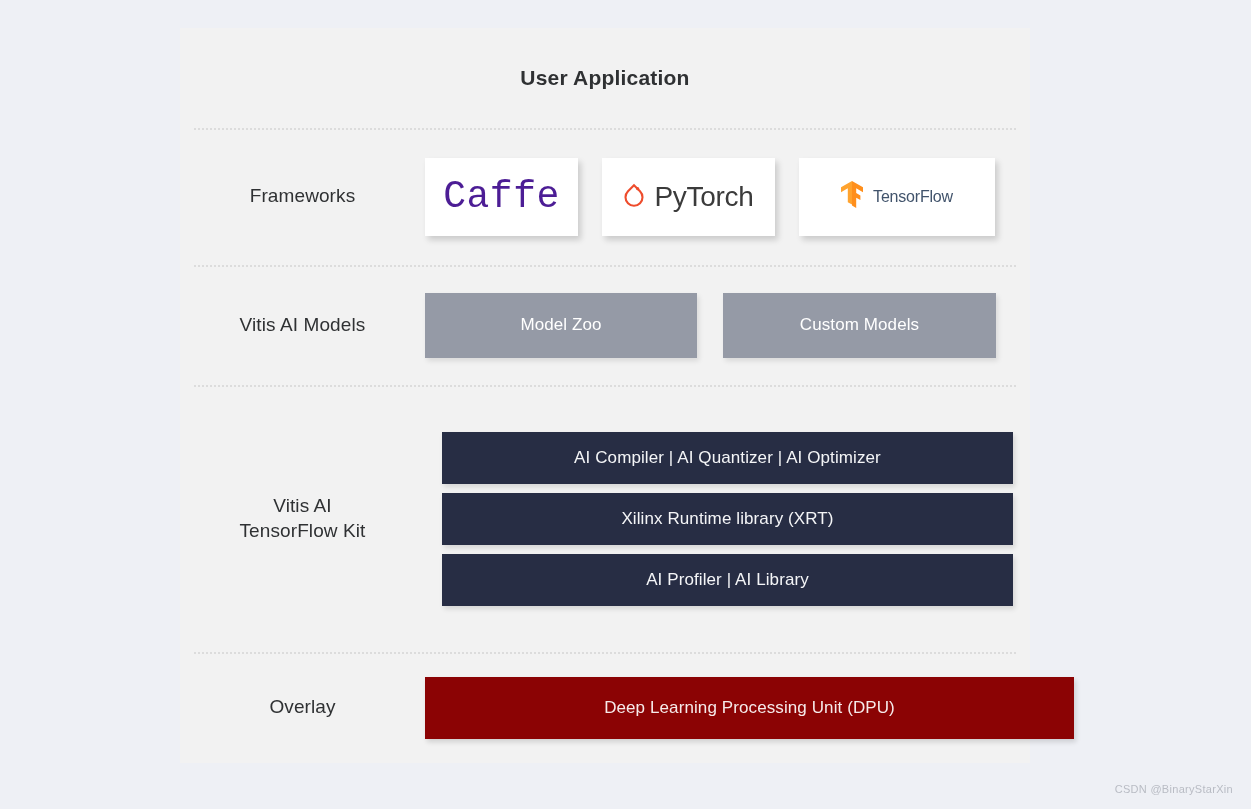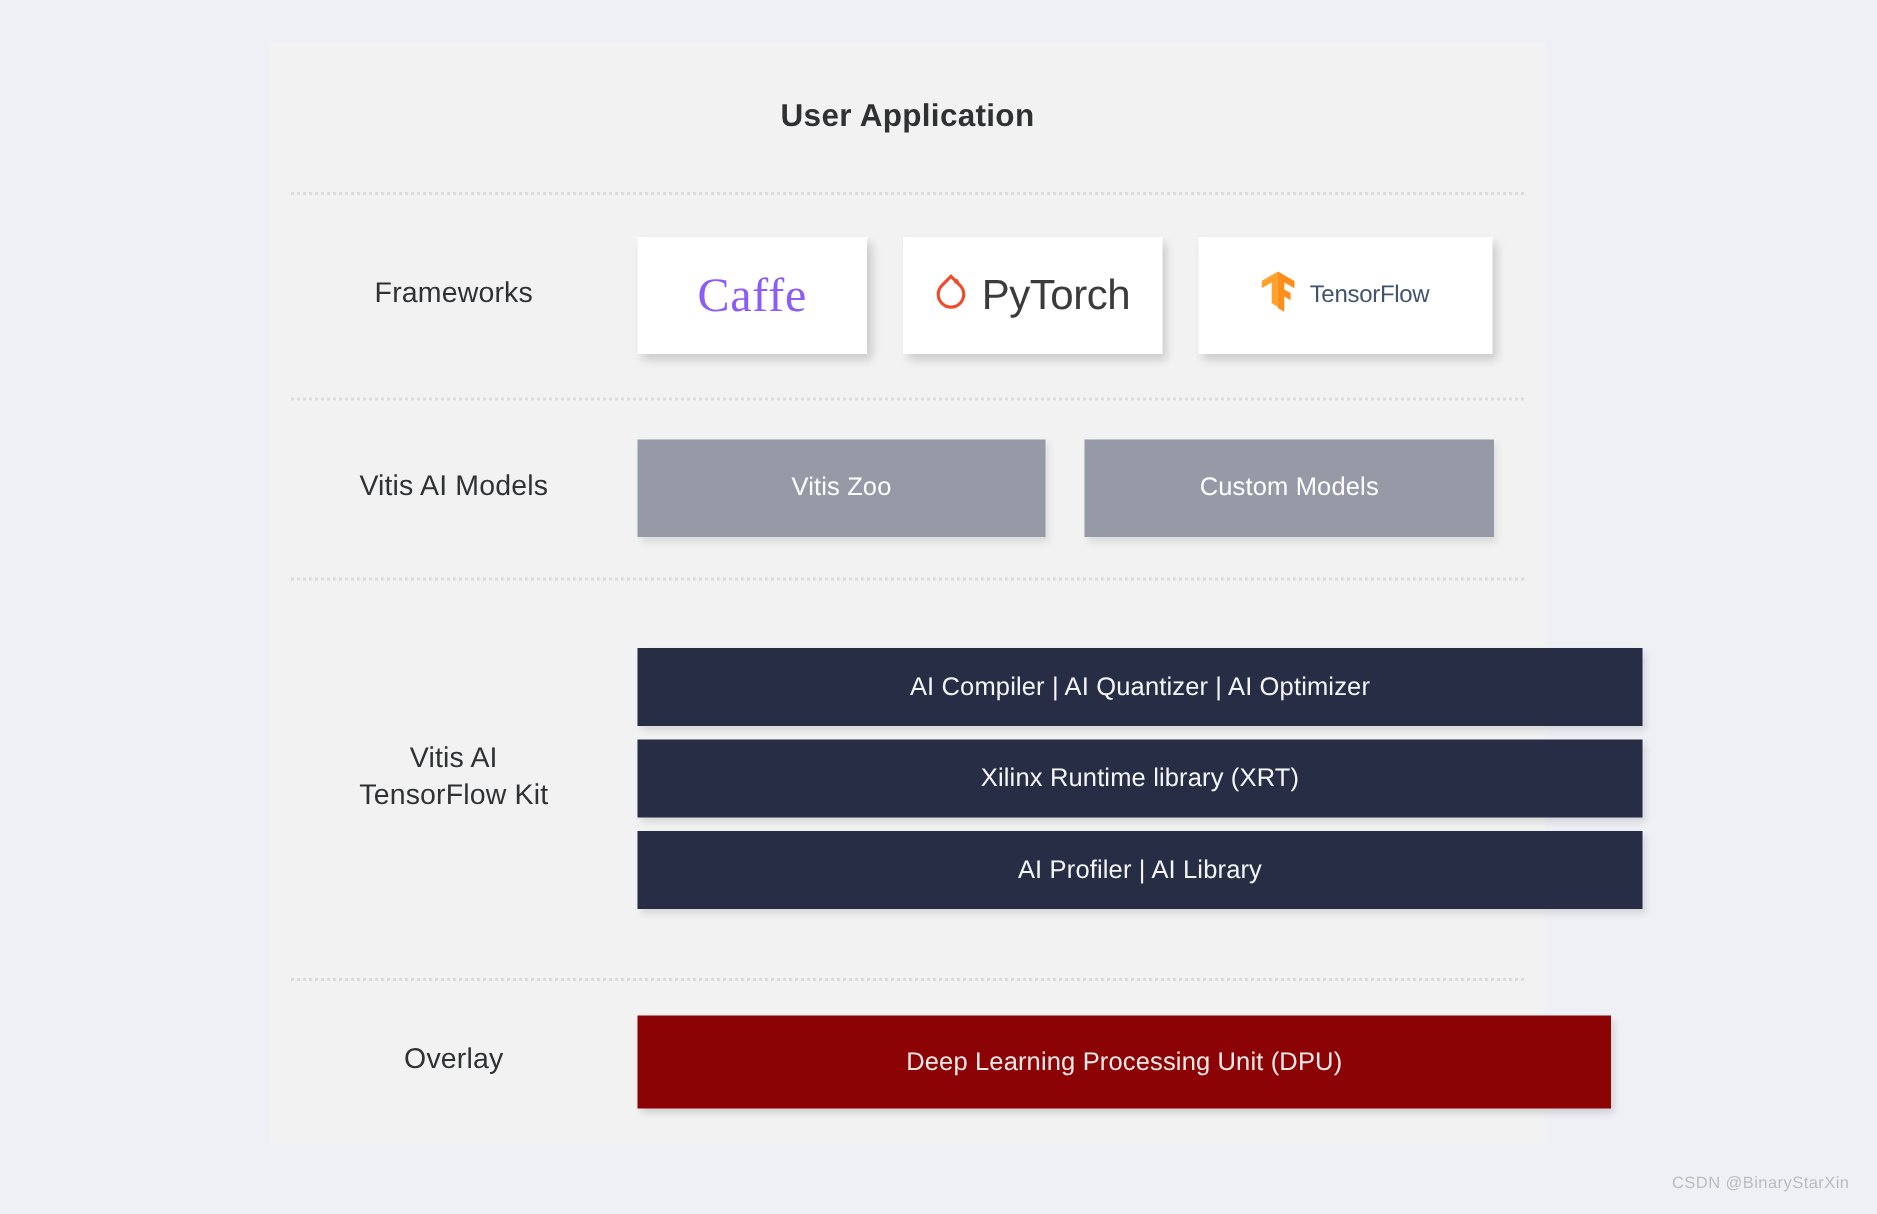--- a/index.html
+++ b/index.html
@@ -91,23 +91,23 @@
     align-items: center;
     justify-content: center;
     box-shadow: 3px 4px 6px rgba(0,0,0,0.16);
     box-sizing: border-box;
   }
   #fw-card-caffe      { width: 153px; }
   #fw-card-pytorch    { width: 173px; }
   #fw-card-tensorflow { width: 196px; }
 
   .caffe-word {
-    font-family: Liberation Serif, serif;
-    font-size: 32px;
-    color: #8b5cf6;
+    font-family: Liberation Mono, monospace;
+    font-size: 38px;
+    color: #4c1d95;
     font-weight: 400;
     letter-spacing: .5px;
   }
   .logo-line {
     display: flex;
     align-items: center;
     gap: 9px;
   }
   .pytorch-word {
     font-size: 28px;
@@ -144,21 +144,21 @@
   #model-box-custom { width: 273px; }
 
   
   #devkit-row { top: 357px; height: 267px; }
   #devkit-boxes {
     display: flex;
     flex-direction: column;
     gap: 9px;
   }
   .devkit-box {
-    width: 670px;
+    width: 571px;
     height: 52px;
     background: #272d44;
     display: flex;
     align-items: center;
     justify-content: center;
     color: #f4f5f7;
     font-size: 17px;
     letter-spacing: .1px;
     box-shadow: 2px 3px 5px rgba(0,0,0,0.12);
   }
@@ -232,21 +232,21 @@
       </div>
 
     </div>
   </div>
 
   <div class="divider" id="divider-2"></div>
 
   <div class="row" id="models-row">
     <div class="row-label">Vitis AI Models</div>
     <div class="row-content" id="models-boxes">
-      <div class="model-box" id="model-box-zoo">Vitis Zoo</div>
+      <div class="model-box" id="model-box-zoo">Model Zoo</div>
       <div class="model-box" id="model-box-custom">Custom Models</div>
     </div>
   </div>
 
   <div class="divider" id="divider-3"></div>
 
   <div class="row" id="devkit-row">
     <div class="row-label">
       <div>Vitis AI</div>
       <div>TensorFlow Kit</div>

